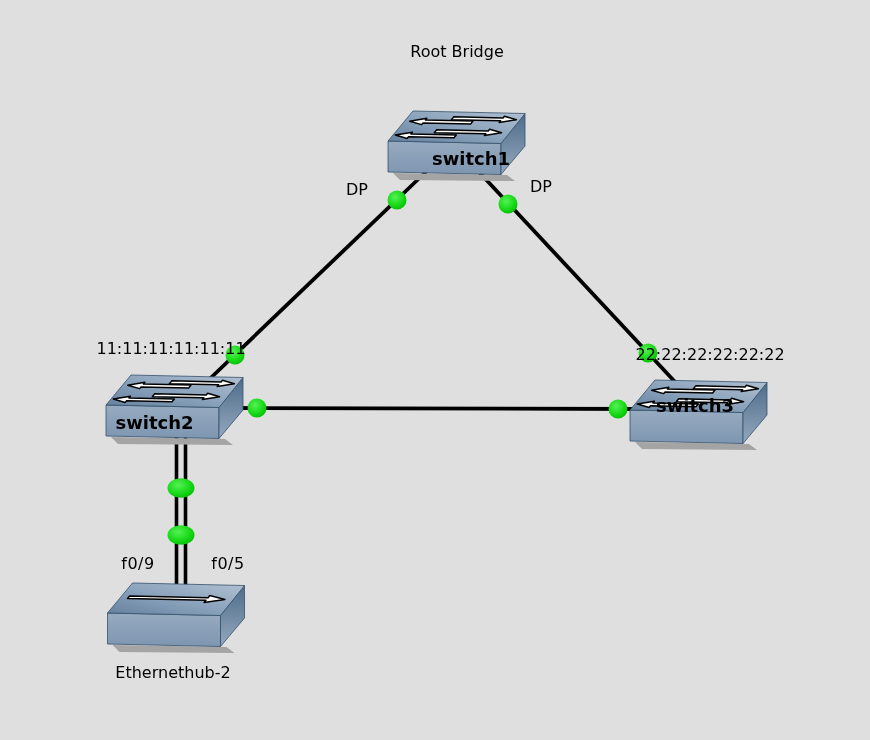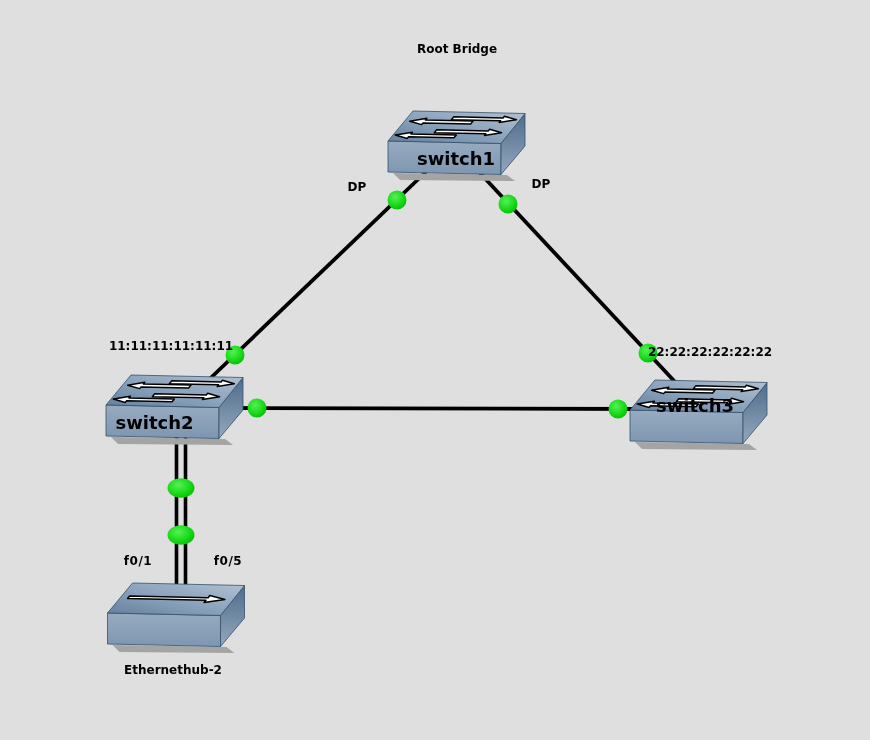--- a/index.html
+++ b/index.html
@@ -20,21 +20,21 @@
   }
   .node-label {
     position: absolute; z-index: 3;
     display: flex; align-items: center; justify-content: center;
     font-weight: bold; font-size: 18px; color: #000;
     white-space: nowrap; pointer-events: auto;
   }
   .ann {
     position: absolute; z-index: 4;
     transform: translateX(-50%);
-    font-weight: bold; font-size: 12px; color: #000;
+    font-weight: normal; font-size: 16px; color: #000;
     white-space: nowrap; line-height: 1.1;
   }
   .ann.port { letter-spacing: 0.5px; }
 </style>
 </head>
 <body>
 
 <div class="canvas">
 
   <svg width="0" height="0" style="position:absolute" aria-hidden="true">
@@ -119,26 +119,26 @@
   <svg class="node-icon" style="left:104px;top:582px" width="145" height="74" viewBox="0 0 140 74">
     <polygon points="6,63 120,65 128,71 13,70" fill="#a4a4a4"></polygon>
     <polygon points="1,31 114,33.5 114,64.5 1,62" fill="url(#gFront)" stroke="#33506c" stroke-width="0.8"></polygon>
     <polygon points="138,3.5 138,36 114,64.5 114,33.5" fill="url(#gSide)" stroke="#33506c" stroke-width="0.8"></polygon>
     <polygon points="26,1 138,3.5 114,33.5 1,31" fill="url(#gTop)" stroke="#33506c" stroke-width="0.8"></polygon>
     <g transform="matrix(112,2.5,-25,30,26,1)" fill="#fff" stroke="#000" stroke-width="1.5" stroke-linejoin="round">
       <polygon vector-effect="non-scaling-stroke" points="0.93,0.47 0.77,0.355 0.77,0.428 0.07,0.428 0.07,0.512 0.77,0.512 0.77,0.585"></polygon>
     </g>
   </svg>
 
-  <div class="node-label" style="left:387px;top:144px;width:138px;height:29px">switch1</div>
+  <div class="node-label" style="left:402px;top:144px;width:138px;height:29px">switch1</div>
   <div class="node-label" style="left:105px;top:408px;width:99px;height:29px">switch2</div>
   <div class="node-label" style="left:629px;top:391px;width:132px;height:29px">switch3</div>
 
   <div class="ann" style="left:457px;top:43px">Root Bridge</div>
   <div class="ann" style="left:171px;top:340px">11:11:11:11:11:11</div>
   <div class="ann" style="left:710px;top:346px">22:22:22:22:22:22</div>
   <div class="ann" style="left:357px;top:181px">DP</div>
   <div class="ann" style="left:541px;top:178px">DP</div>
-  <div class="ann port" style="left:138px;top:555px">f0/1</div>
+  <div class="ann port" style="left:138px;top:555px">f0/9</div>
   <div class="ann port" style="left:228px;top:555px">f0/5</div>
   <div class="ann" style="left:173px;top:664px">Ethernethub-2</div>
 
 </div>
 
 </body></html>

